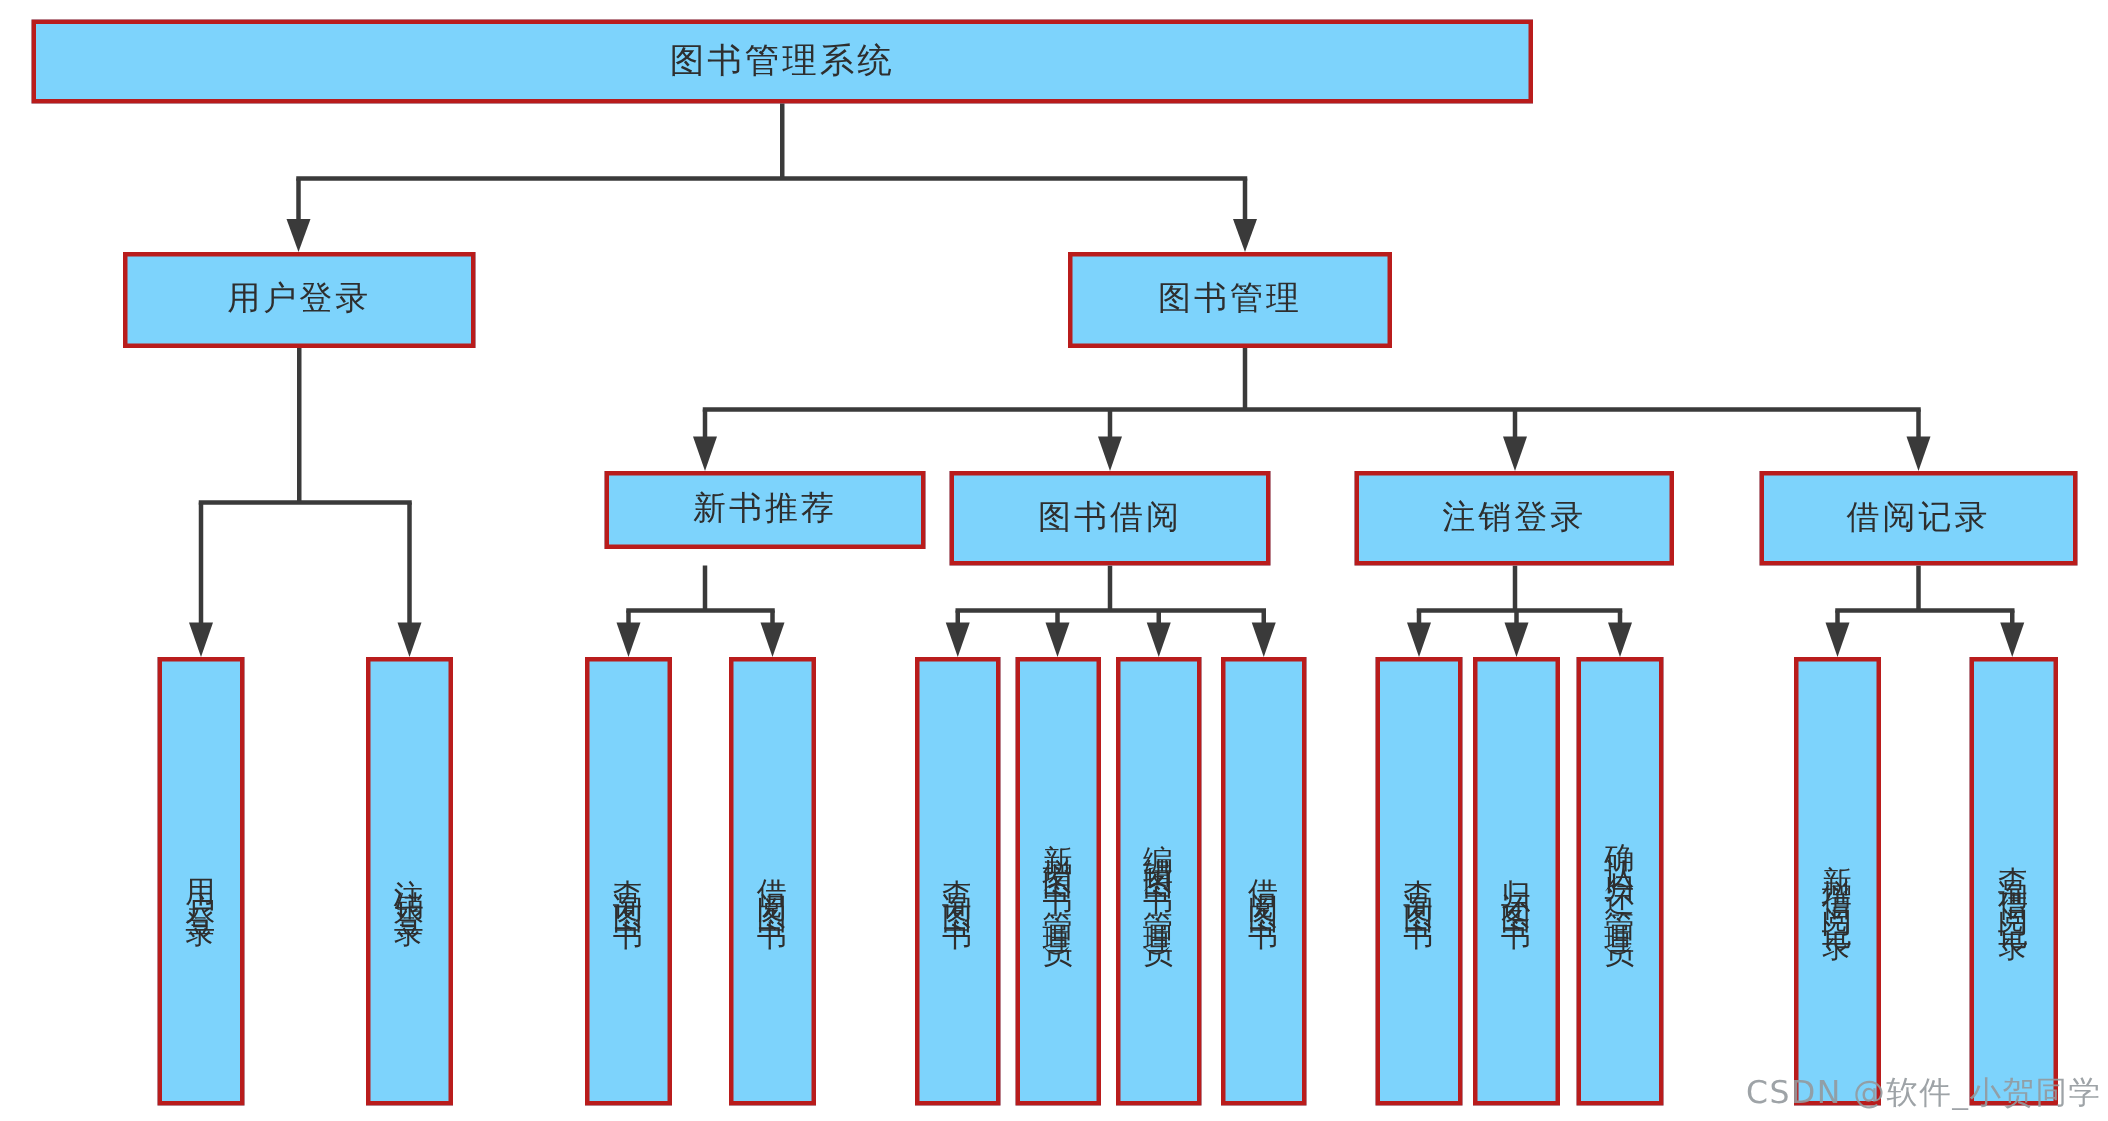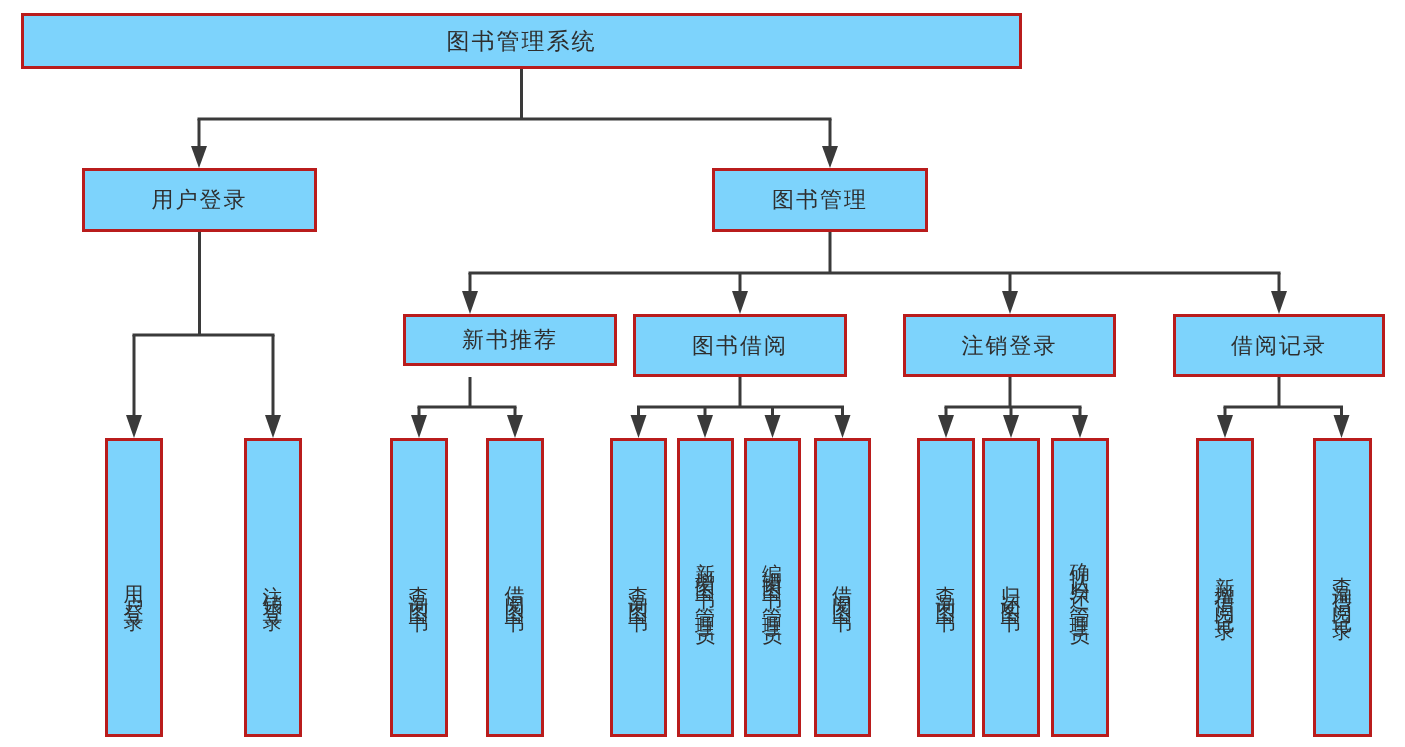--- a/index.html
+++ b/index.html
@@ -157,14 +157,15 @@
   <div class="node v-node" style="left:744px; top:438px; width:57px; height:299px;">编辑图书（管理员）</div>
   <div class="node v-node" style="left:814px; top:438px; width:57px; height:299px;">借阅图书</div>
 
   <div class="node v-node" style="left:917px; top:438px; width:58px; height:299px;">查询图书</div>
   <div class="node v-node" style="left:982px; top:438px; width:58px; height:299px;">归还图书</div>
   <div class="node v-node" style="left:1051px; top:438px; width:58px; height:299px;">确认归还（管理员）</div>
 
   <div class="node v-node" style="left:1196px; top:438px; width:58px; height:299px;">新增借阅记录</div>
   <div class="node v-node" style="left:1313px; top:438px; width:59px; height:299px;">查询借阅记录</div>
 
+  <div class="watermark">CSDN @软件_小贺同学</div>
 
 </div>
 
 </body></html>

